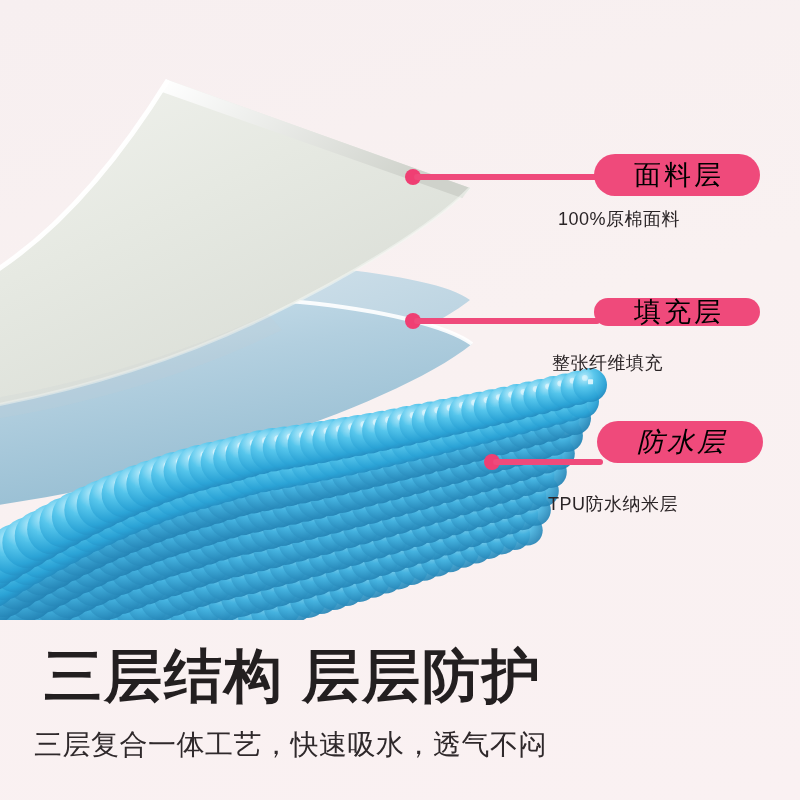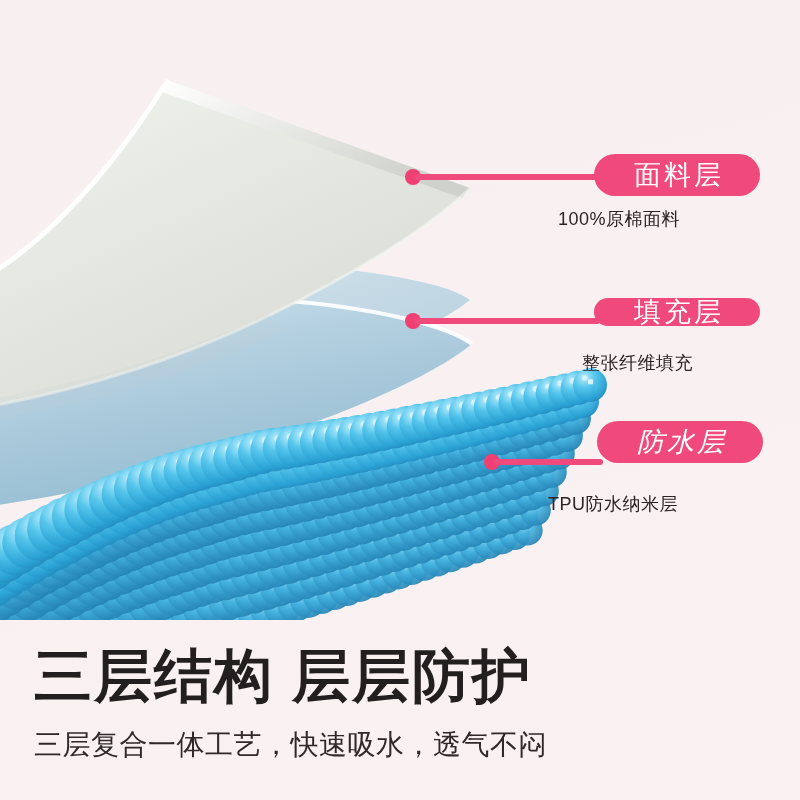--- a/index.html
+++ b/index.html
@@ -52,21 +52,21 @@
     border-radius: 50%;
     background: #ef3f73;
   }
   .callout-badge {
     position: absolute;
     display: flex;
     align-items: center;
     justify-content: center;
     background: #ef4a7b;
     border-radius: 22px;
-    color: #ffffff;
+    color: #000000;
     font-size: 27px;
     letter-spacing: 3px;
     line-height: 1;
     padding-left: 4px;
     box-sizing: border-box;
   }
   .callout-sub {
     position: absolute;
     color: #2a2426;
     font-size: 18px;
@@ -80,21 +80,21 @@
     left: 34px;
     bottom: 34px;
     width: 732px;
   }
   #headline {
     font-size: 58px;
     font-weight: bold;
     color: #231f20;
     letter-spacing: 2px;
     line-height: 1.08;
-    margin: 0 0 18px 0;
+    margin: 0 0 18px 10px;
     white-space: nowrap;
   }
   .body-line {
     font-size: 28px;
     color: #2f292b;
     letter-spacing: 0.5px;
     line-height: 1.45;
     white-space: nowrap;
   }
 </style>
@@ -1138,21 +1138,21 @@
     <div class="callout-dot" style="left:405px; top:169px;"></div>
     <div class="callout-leader" style="left:414px; top:174px; width:186px;"></div>
     <div class="callout-badge" style="left:594px; top:154px; width:166px; height:42px;">面料层</div>
     <div class="callout-sub" style="left:558px; top:207px;">100%原棉面料</div>
   </div>
 
   <div class="callout">
     <div class="callout-dot" style="left:405px; top:313px;"></div>
     <div class="callout-leader" style="left:414px; top:318px; width:186px;"></div>
     <div class="callout-badge" style="left:594px; top:298px; width:166px; height:28px;">填充层</div>
-    <div class="callout-sub" style="left:582px; top:351px;">整张纤维填充</div>
+    <div class="callout-sub" style="left:552px; top:351px;">整张纤维填充</div>
   </div>
 
   <div class="callout">
     <div class="callout-dot" style="left:484px; top:454px;"></div>
     <div class="callout-leader" style="left:493px; top:459px; width:110px;"></div>
     <div class="callout-badge" style="left:597px; top:421px; width:166px; height:42px;font-style:italic;">防水层</div>
     <div class="callout-sub" style="left:548px; top:492px;">TPU防水纳米层</div>
   </div>
 
   <div id="bottom-copy">

